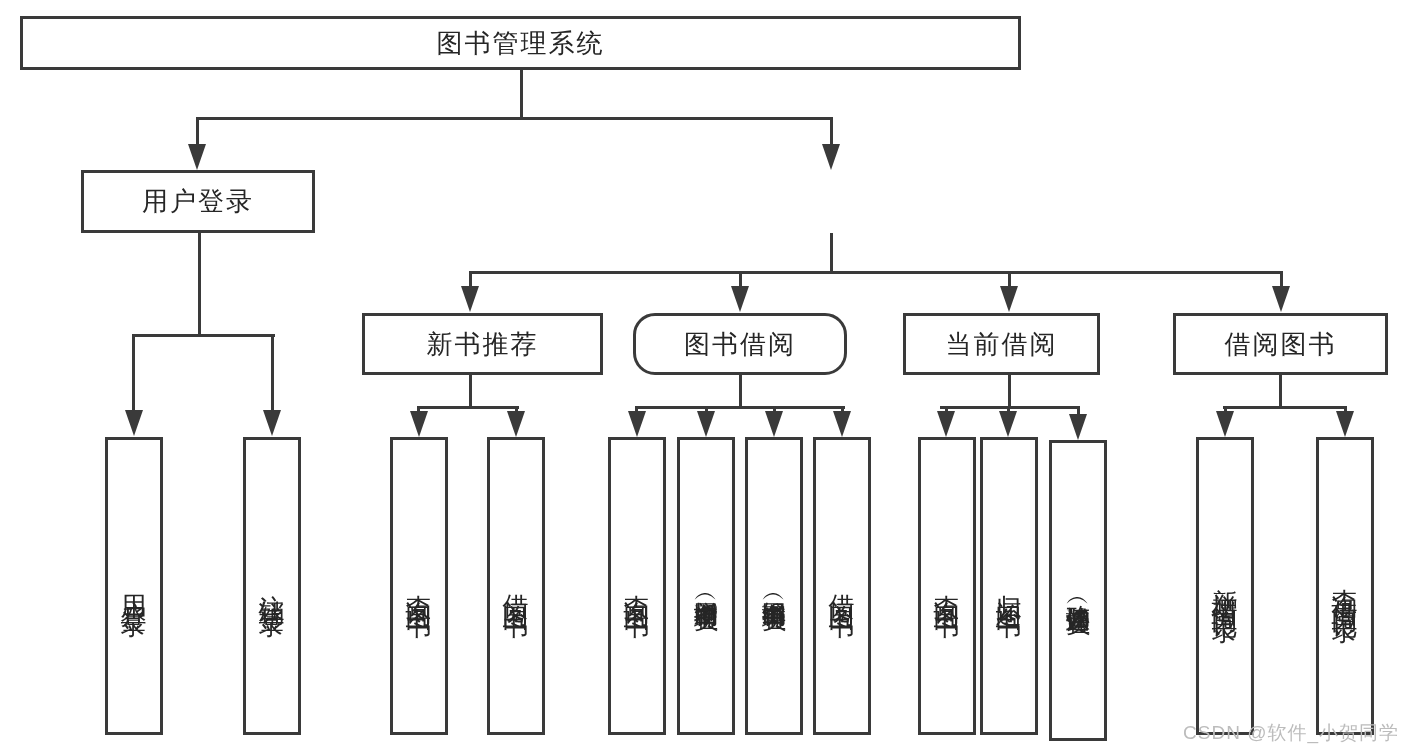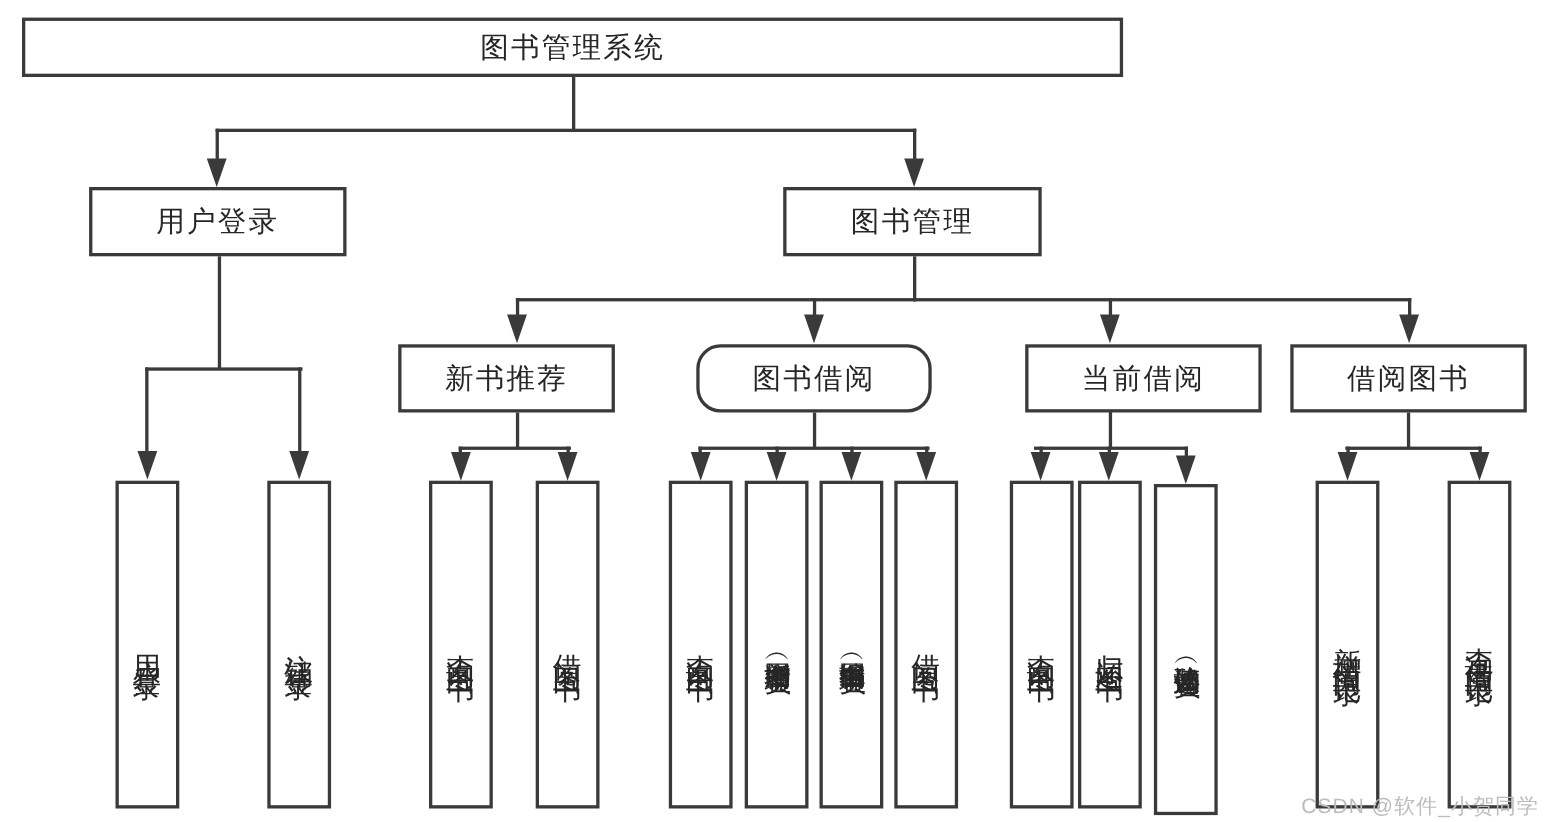--- a/index.html
+++ b/index.html
@@ -46,33 +46,30 @@
 <div id="stage">
 
   <div class="hbox" style="left:20px;top:16px;width:1001px;height:54px;">
     <span>图书管理系统</span>
   </div>
 
   <div class="hbox" style="left:81px;top:170px;width:234px;height:63px;">
     <span>用户登录</span>
   </div>
 
-  <div class="hbox" style="left:712px;top:170px;width:235px;height:63px;">
-    <span>图书管理</span>
-  </div>
 
-  <div class="hbox" style="left:362px;top:313px;width:197px;height:62px;">
+  <div class="hbox" style="left:362px;top:313px;width:241px;height:62px;">
     <span>新书推荐</span>
   </div>
 
   <div class="hbox" style="left:633px;top:313px;width:214px;height:62px;border-radius:22px;">
     <span>图书借阅</span>
   </div>
 
-  <div class="hbox" style="left:903px;top:313px;width:215px;height:62px;margin-left:29px;">
+  <div class="hbox" style="left:903px;top:313px;width:197px;height:62px;">
     <span>当前借阅</span>
   </div>
 
   <div class="hbox" style="left:1173px;top:313px;width:215px;height:62px;">
     <span>借阅图书</span>
   </div>
 
   <div class="vbox" style="left:105px;">
     <span>用户登录</span>
   </div>

